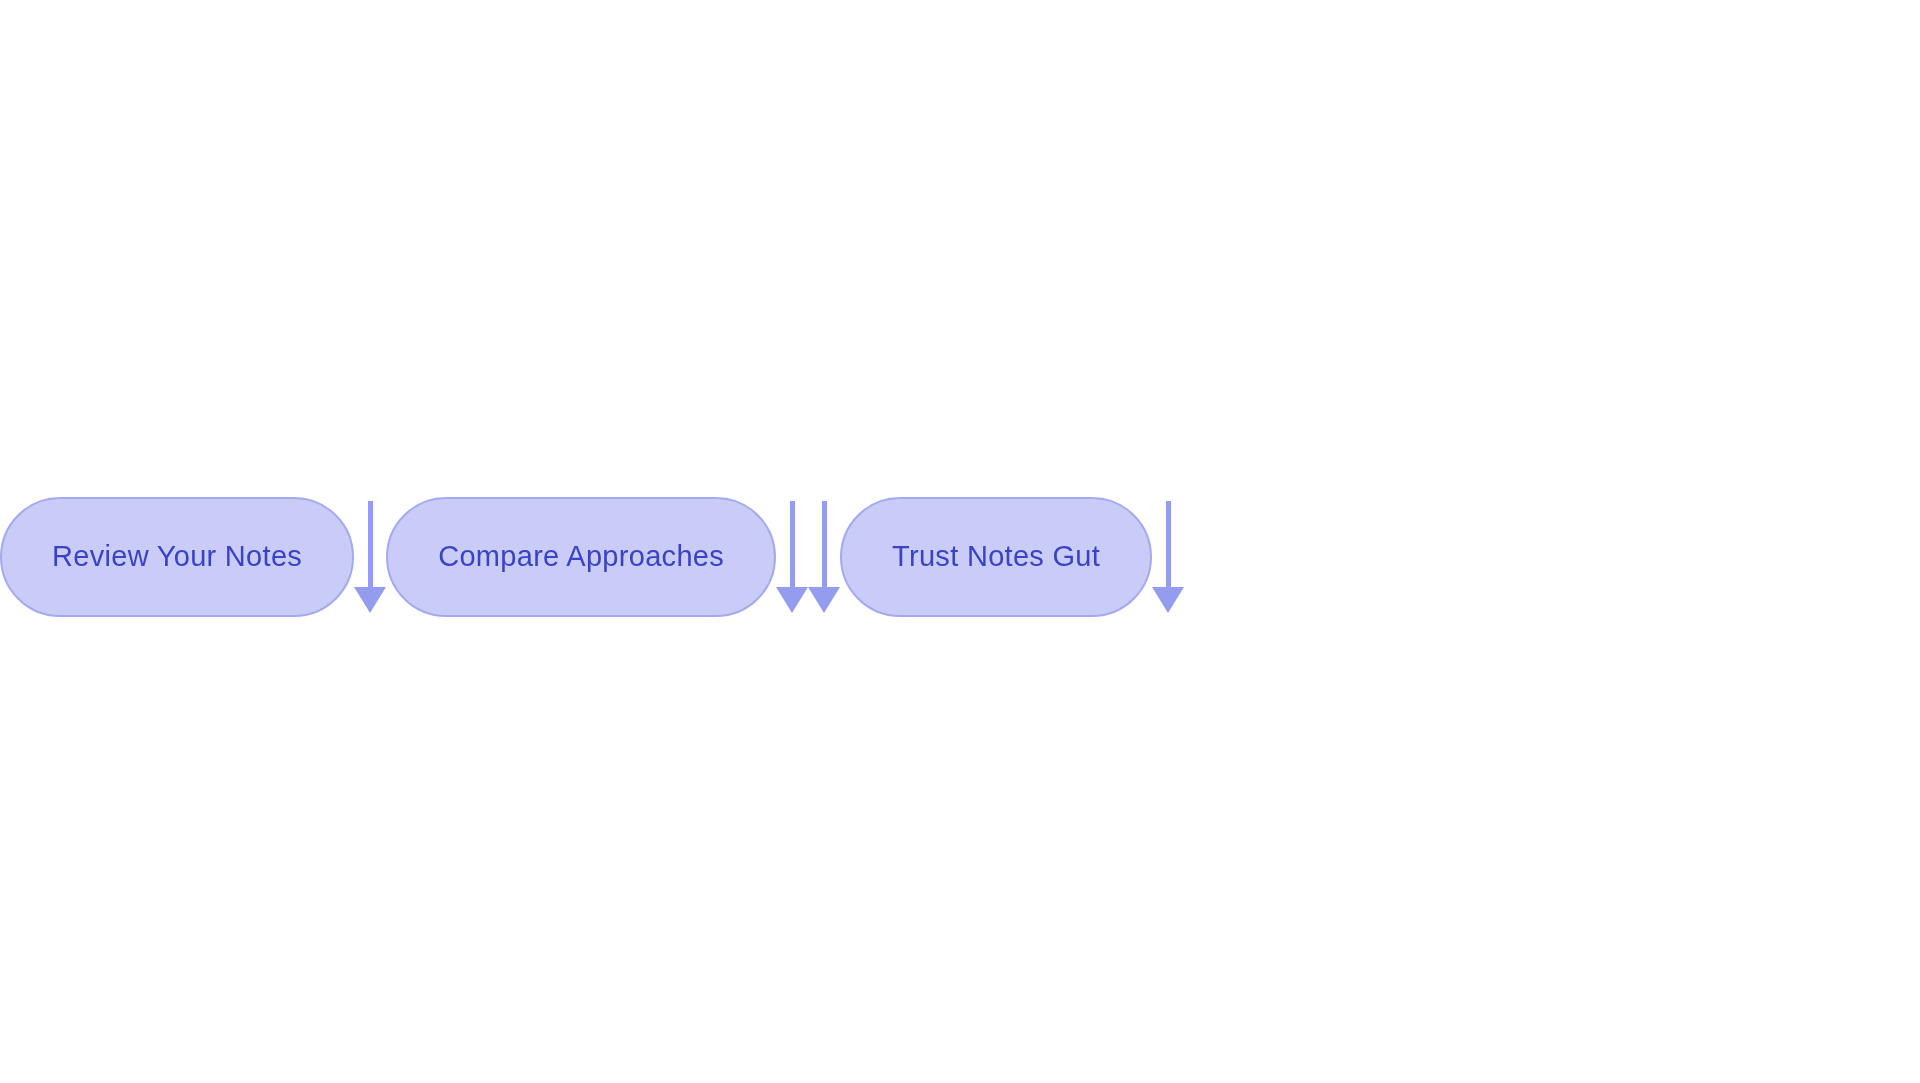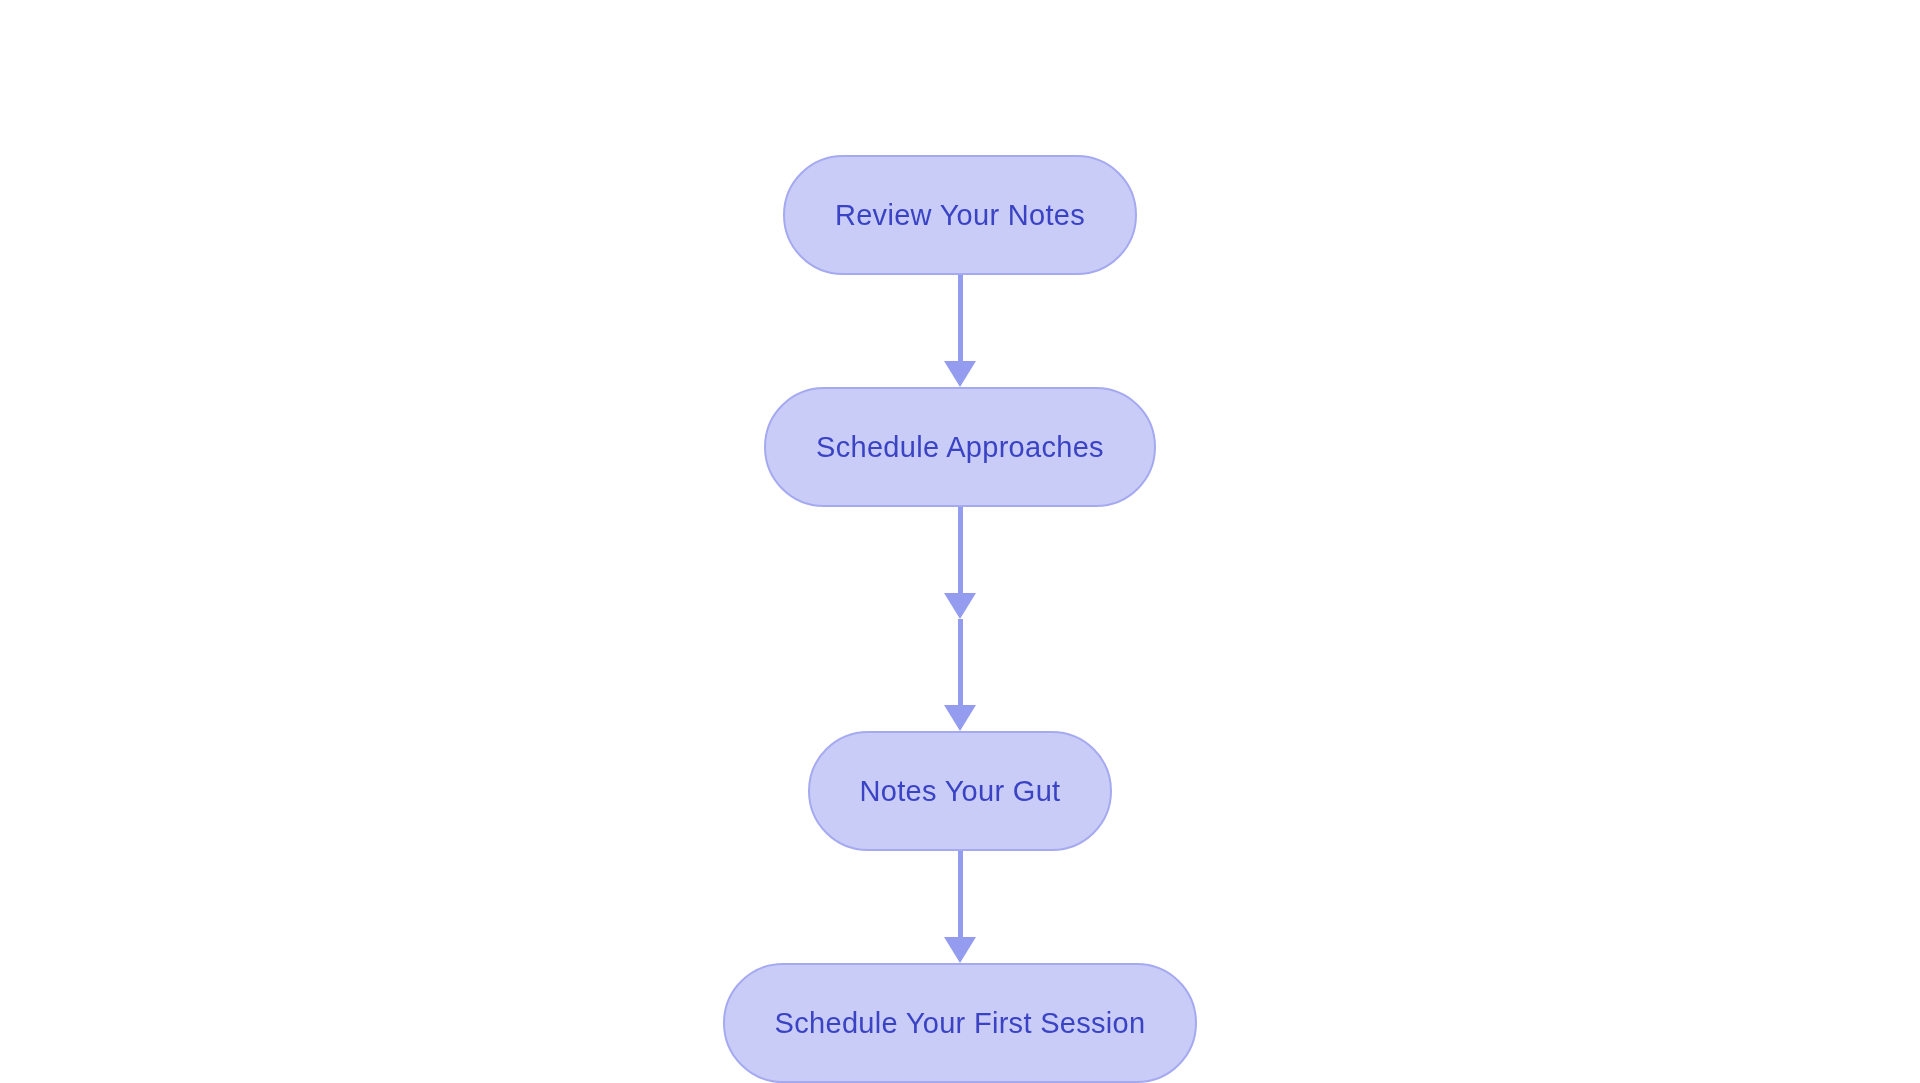--- a/index.html
+++ b/index.html
@@ -9,24 +9,23 @@
     --arrow:#949cef;
     --bg:#ffffff;
   }
   *{margin:0;padding:0;box-sizing:border-box;}
   html,body{width:1920px;height:1083px;background:var(--bg);overflow:hidden;}
   body{font-family:"Liberation Sans", sans-serif;}
   .flow{
     width:100%;
     height:100%;
     display:flex;
-    flex-direction:column;
+    flex-direction:row;
     align-items:center;
     padding-top:30px;
-    justify-content:flex-end;
   }
   .node{
     height:120px;
     padding:0 50px;
     border-radius:60px;
     background:var(--node-fill);
     border:2px solid var(--node-border);
     display:flex;
     align-items:center;
     justify-content:center;
@@ -67,40 +66,37 @@
   <div class="node">
     <span class="node-label">Review Your Notes</span>
   </div>
 
   <div class="arrow">
     <div class="arrow-line"></div>
     <div class="arrow-head"></div>
   </div>
 
   <div class="node">
-    <span class="node-label">Schedule Approaches</span>
+    <span class="node-label">Compare Approaches</span>
   </div>
 
   <div class="arrow">
     <div class="arrow-line"></div>
     <div class="arrow-head"></div>
   </div>
 
 
   <div class="arrow">
     <div class="arrow-line"></div>
     <div class="arrow-head"></div>
   </div>
 
   <div class="node">
-    <span class="node-label">Notes Your Gut</span>
+    <span class="node-label">Trust Notes Gut</span>
   </div>
 
   <div class="arrow">
     <div class="arrow-line"></div>
     <div class="arrow-head"></div>
   </div>
 
-  <div class="node">
-    <span class="node-label">Schedule Your First Session</span>
-  </div>
 
 </div>
 
 </body></html>

